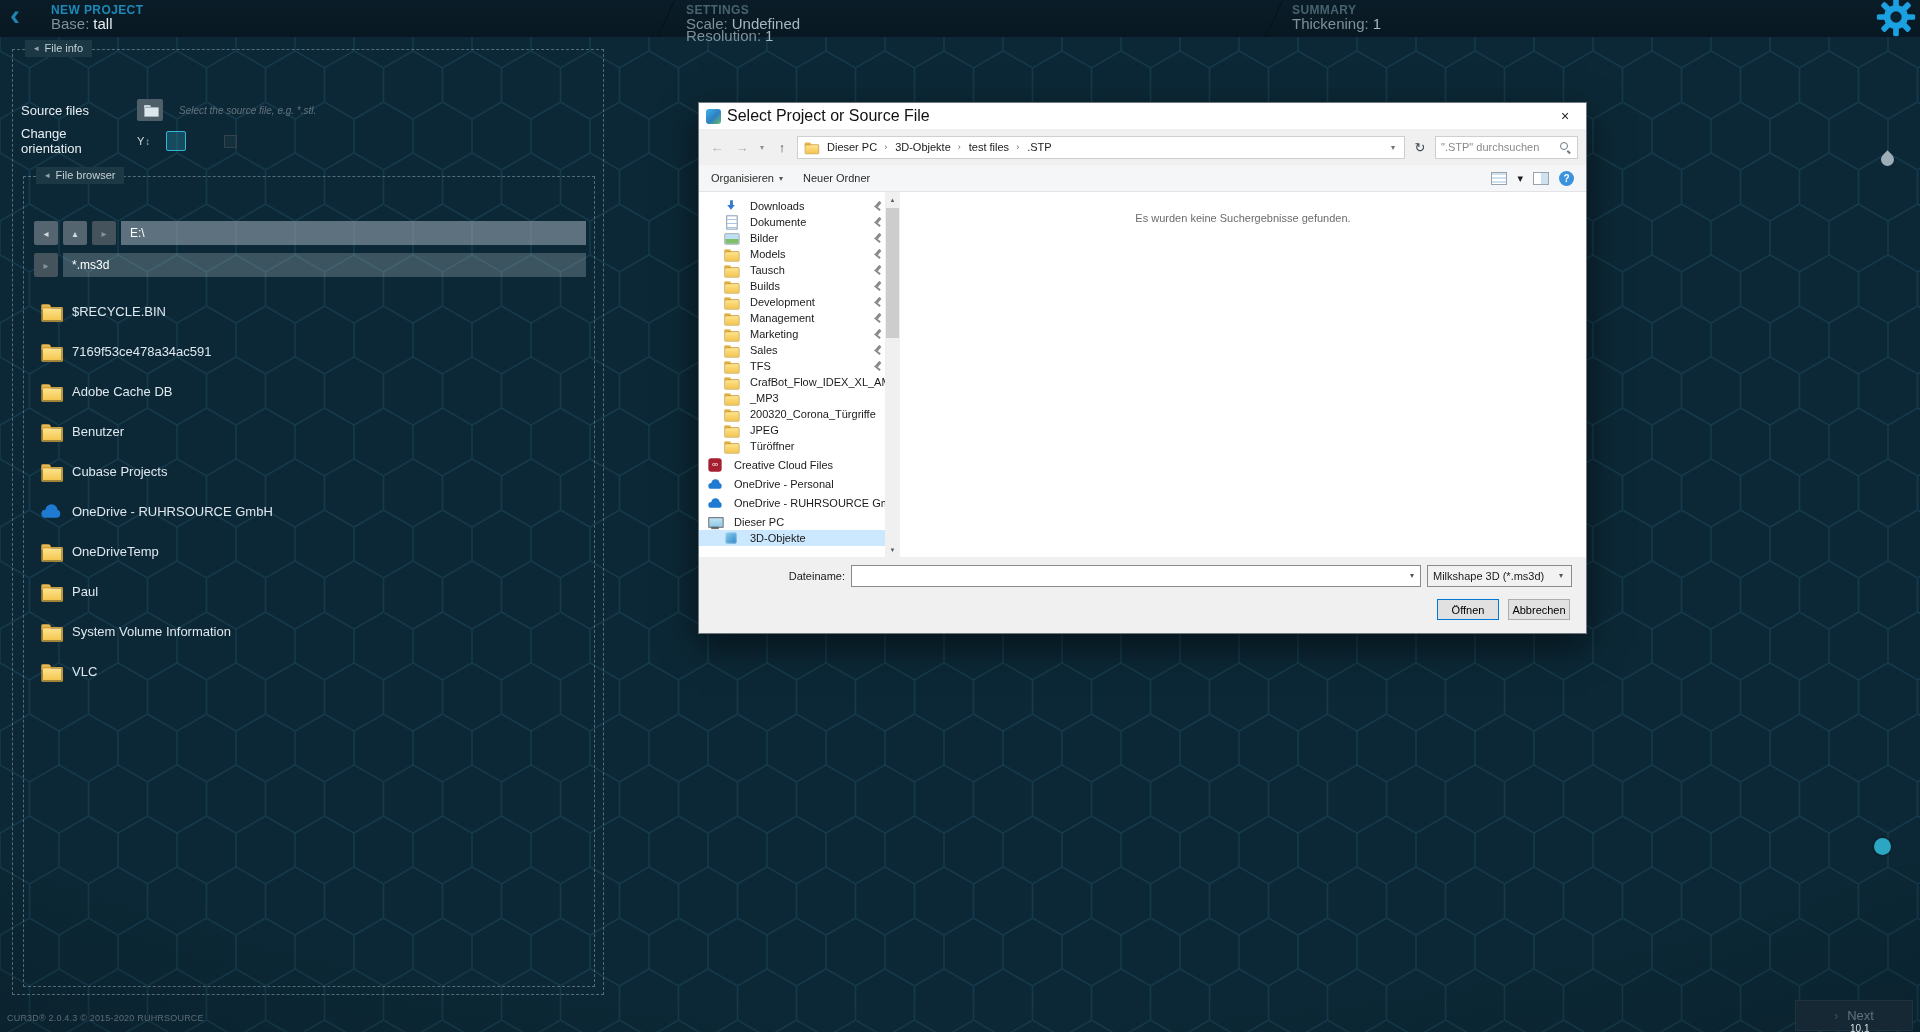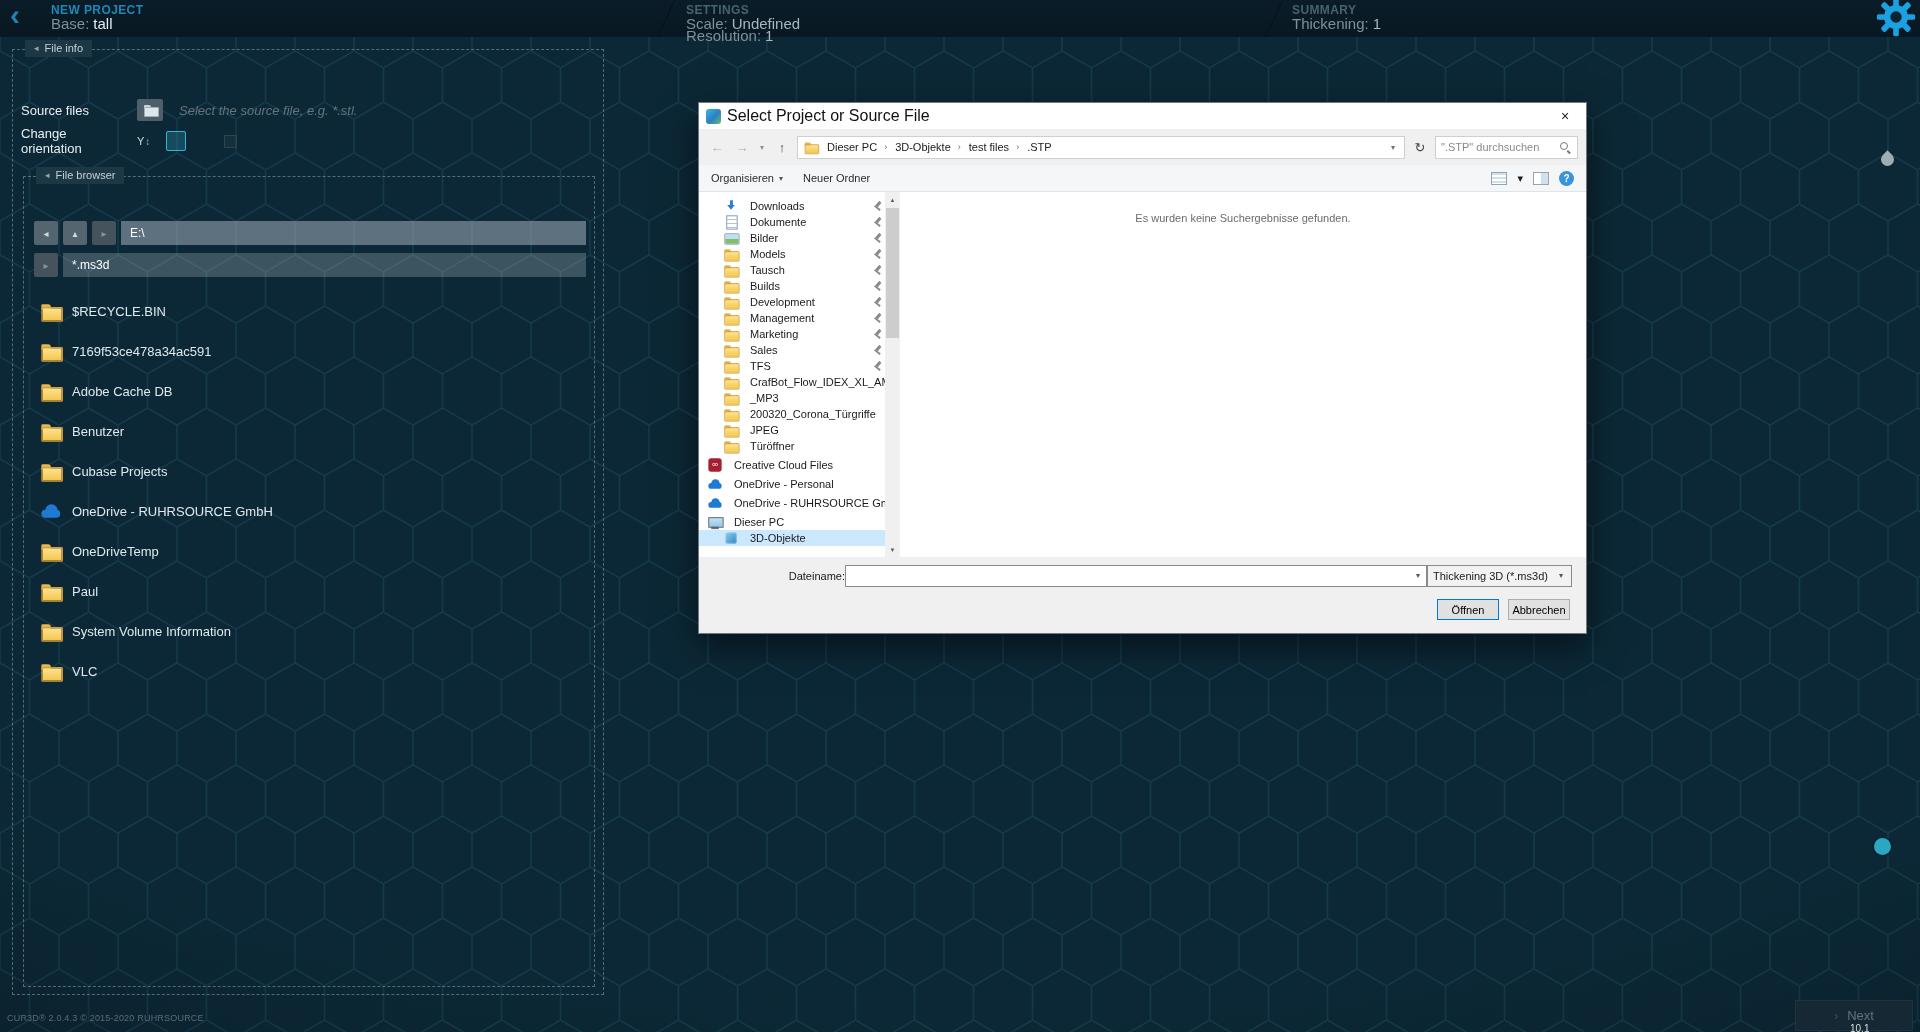--- a/index.html
+++ b/index.html
@@ -56,21 +56,21 @@
   
   .panel{position:absolute;left:12px;top:49px;width:592px;height:946px;z-index:2;
     border:1px dashed rgba(156,176,188,.5)}
   .legend{position:absolute;top:-10px;left:12px;background:#1d3845;padding:2px 9px 3px;font-size:11px;color:#c4cfd6;
     display:flex;gap:6px;align-items:center}
   .legend-chev{color:#93a6b0;font-size:9px}
   .row{position:absolute;left:8px;display:flex;align-items:center;gap:16px;height:24px}
   .src-row{top:48px}.orient-row{top:79px}
   .row-label{color:#e8eef2;font-size:13px;width:100px;flex:0 0 100px}
   .btn-dark{width:26px;height:22px;background:#4e5f6a;border:none;border-radius:2px;display:flex;align-items:center;justify-content:center;padding:0}
-  .hint{color:#64747e;font-size:13px;font-style:italic}
+  .hint{color:#64747e;font-size:10px;font-style:italic}
   .orient-axis{color:#cfd8dd;font-size:11px;display:flex;align-items:center;gap:1px}
   .orient-axis .ud{font-size:10px;color:#9fb0ba}
   .orient-btn{width:20px;height:20px;border:1px solid #33b5d6;background:rgba(51,181,214,.25);border-radius:2px}
   .orient-dim{width:13px;height:13px;border:1px solid #31424c;background:rgba(255,255,255,.04);margin-left:22px}
   .fb{position:absolute;left:10px;top:126px;right:8px;bottom:7px;border:1px dashed rgba(156,176,188,.5)}
   .fb-inner{padding:44px 8px 0 10px;height:100%;overflow:hidden}
   .nav-row,.filter-row{display:flex;gap:5px}
   .filter-row{margin-top:8px}
   .sq{width:24px;height:24px;background:#54656f;border:none;border-radius:2px;color:#cdd6db;font-size:10px;
     display:flex;align-items:center;justify-content:center;padding:0;flex:0 0 24px}
@@ -122,21 +122,21 @@
   .pin{width:9px;height:10px;position:relative;margin-left:auto;flex:0 0 9px;visibility:hidden}
   .pin.show{visibility:visible}
   .pin::before{content:"";position:absolute;left:3px;top:0;width:3px;height:6px;background:#8a8a8a;border-radius:1px;transform:rotate(40deg)}
   .pin::after{content:"";position:absolute;left:0;top:5.5px;width:7px;height:1.8px;background:#8a8a8a;transform:rotate(40deg)}
   .sbar{width:15px;flex:0 0 15px;background:#f0f0f0;position:relative}
   .sarrow{position:absolute;left:0;width:15px;height:15px;font-size:6px;color:#5a5a5a;display:flex;align-items:center;justify-content:center}
   .sarrow.up{top:0}.sarrow.down{bottom:0}
   .thumb{position:absolute;left:1px;top:16px;width:13px;height:130px;background:#cdcdcd}
   .dlgmain{flex:1;position:relative;background:#fff}
   .empty{position:absolute;top:20px;left:0;right:0;text-align:center;color:#6b6b6b;font-size:11px}
-  .foot1{height:37px;display:flex;align-items:center;padding:0 14px 0 86px;flex:0 0 37px}
+  .foot1{height:37px;display:flex;align-items:center;padding:0 14px 0 86px;gap:6px;flex:0 0 37px}
   .fname-label{width:60px;text-align:right;flex:0 0 60px}
   .fname{flex:1;height:22px;border:1px solid #8a8a8a;background:#fff;display:flex;align-items:center;padding:0 3px}
   .fname input{border:none;outline:none;flex:1;min-width:0;font-size:11px;background:transparent;font-family:"Liberation Sans",sans-serif}
   .combo-dd{font-size:8px;color:#555;padding:0 3px}
   .ftype{width:145px;flex:0 0 145px;height:22px;border:1px solid #8a8a8a;background:#f2f2f2;display:flex;align-items:center;
     justify-content:space-between;padding:0 5px}
   .foot2{height:41px;display:flex;justify-content:flex-end;gap:9px;padding:5px 16px 0}
   .btn{width:62px;height:21px;background:#e1e1e1;border:1px solid #adadad;font-size:11px;
     font-family:"Liberation Sans",sans-serif;display:flex;align-items:center;justify-content:center}
   .btn.default{border-color:#0078d7}
@@ -467,21 +467,21 @@
     </div>
   </div>
 
   <div class="foot1">
     <span class="fname-label">Dateiname:</span>
     <div class="fname">
       <input value="" style="">
       <span class="combo-dd">▾</span>
     </div>
     <div class="ftype">
-      <span>Thickening 3D (*.ms3d)</span>
+      <span>Milkshape 3D (*.ms3d)</span>
       <span class="combo-dd">▾</span>
     </div>
   </div>
   <div class="foot2">
     <button class="btn default">Öffnen</button>
     <button class="btn">Abbrechen</button>
   </div>
 </div>
 
 <div class="copyright">CUR3D®  2.0.4.3  © 2015-2020 RUHRSOURCE</div>

